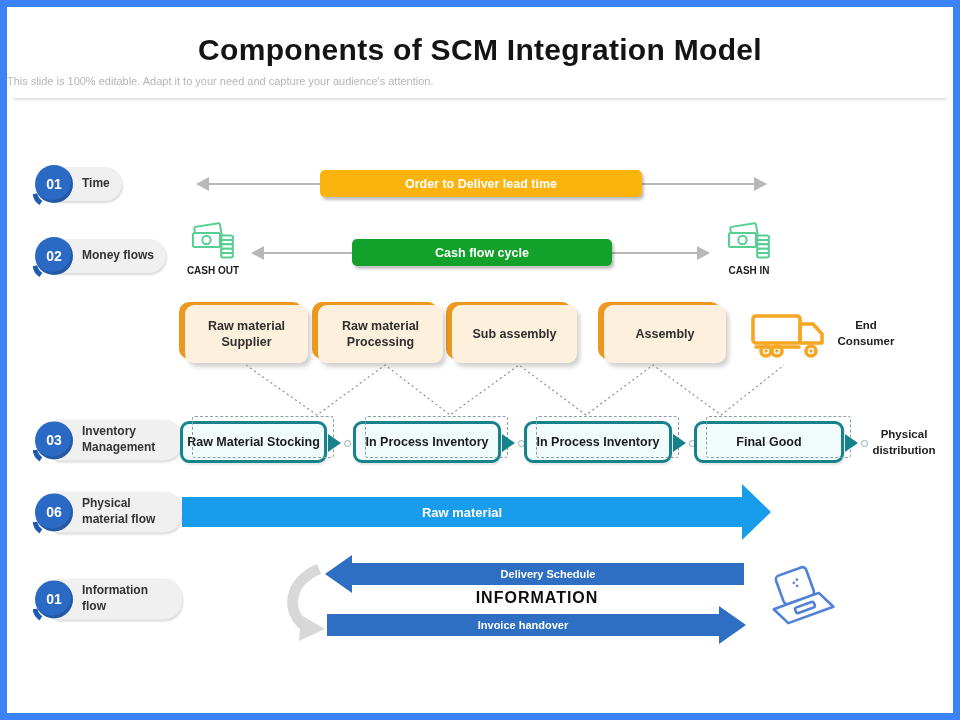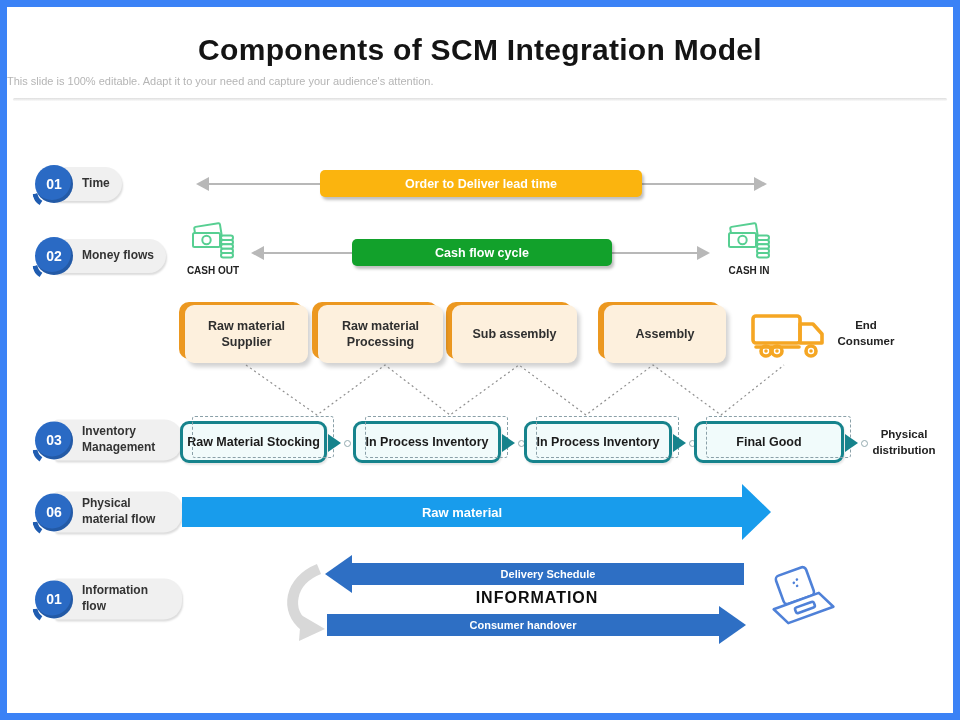--- a/index.html
+++ b/index.html
@@ -231,21 +231,21 @@
   <svg class="abs" style="left:268px;top:556px" width="74" height="86" viewBox="0 0 74 86">
     <path d="M44 6 C14 18 10 48 30 63" fill="none" stroke="#d8d8d8" stroke-width="11" stroke-linecap="butt"></path>
     <polygon points="26,52 50,66 24,78" fill="#d8d8d8"></polygon>
   </svg>
 
   <div class="info-head-left" style="left:318px;top:548px"></div>
   <div class="info-body" style="left:345px;top:556px;width:392px">Delivery Schedule</div>
 
   <div class="info-center">INFORMATION</div>
 
-  <div class="info-body" style="left:320px;top:607px;width:392px">Consumer handover</div>
+  <div class="info-body" style="left:320px;top:607px;width:392px">Invoice handover</div>
   <div class="info-head-right" style="left:712px;top:599px"></div>
 
   <svg class="abs" style="left:752px;top:554px" width="88" height="88" viewBox="0 0 88 88">
     <g transform="rotate(-20 44 44)" fill="#ffffff" stroke="#4f81d8" stroke-width="2.6" stroke-linejoin="round">
       <rect x="27" y="8" width="32" height="30" rx="4"></rect>
       <path d="M15 38 L63 38 L72 56 L24 56 Z"></path>
       <rect x="35" y="44" width="20" height="6" rx="2"></rect>
     </g>
     <g transform="rotate(-20 44 44)" fill="#4f81d8">
       <circle cx="43" cy="20" r="1.3"></circle>

